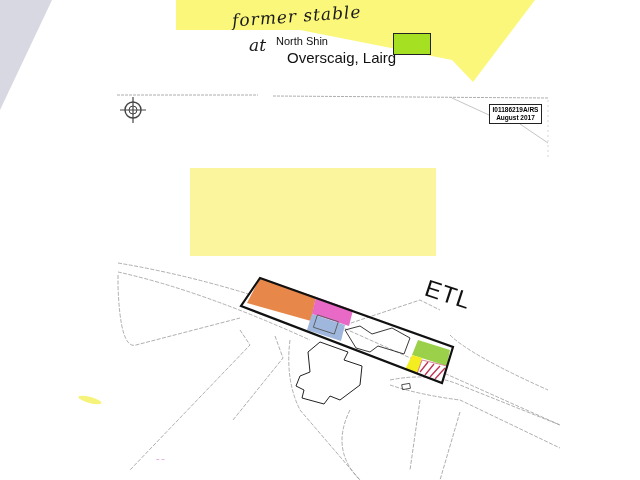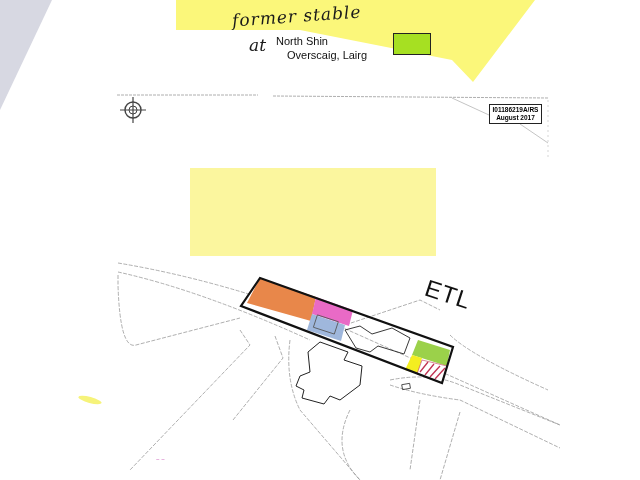--- a/index.html
+++ b/index.html
@@ -16,21 +16,21 @@
   }
   .handwriting-at {
     position:absolute; left:249px; top:35px;
     font-family:"DejaVu Serif", serif; font-style:italic;
     font-size:17px; color:#1a1a1a;
   }
   .addr-line1 {
     position:absolute; left:276px; top:35px; font-size:11px; color:#111;
   }
   .addr-line2 {
-    position:absolute; left:287px; top:49px; font-size:11px; color:#111;
+    position:absolute; left:287px; top:49px; font-size:15px; color:#111;
   }
   .legend-swatch {
     position:absolute; left:393px; top:33px; width:38px; height:22px;
     border:1.5px solid #222; box-sizing:border-box;
   }
   .ref-box {
     position:absolute; left:489px; top:104px; width:53px; height:20px;
     border:1px solid #222; background:#fff; text-align:center;
     font-size:6.5px; font-weight:bold; line-height:8px; padding-top:1px; box-sizing:border-box;
   }

